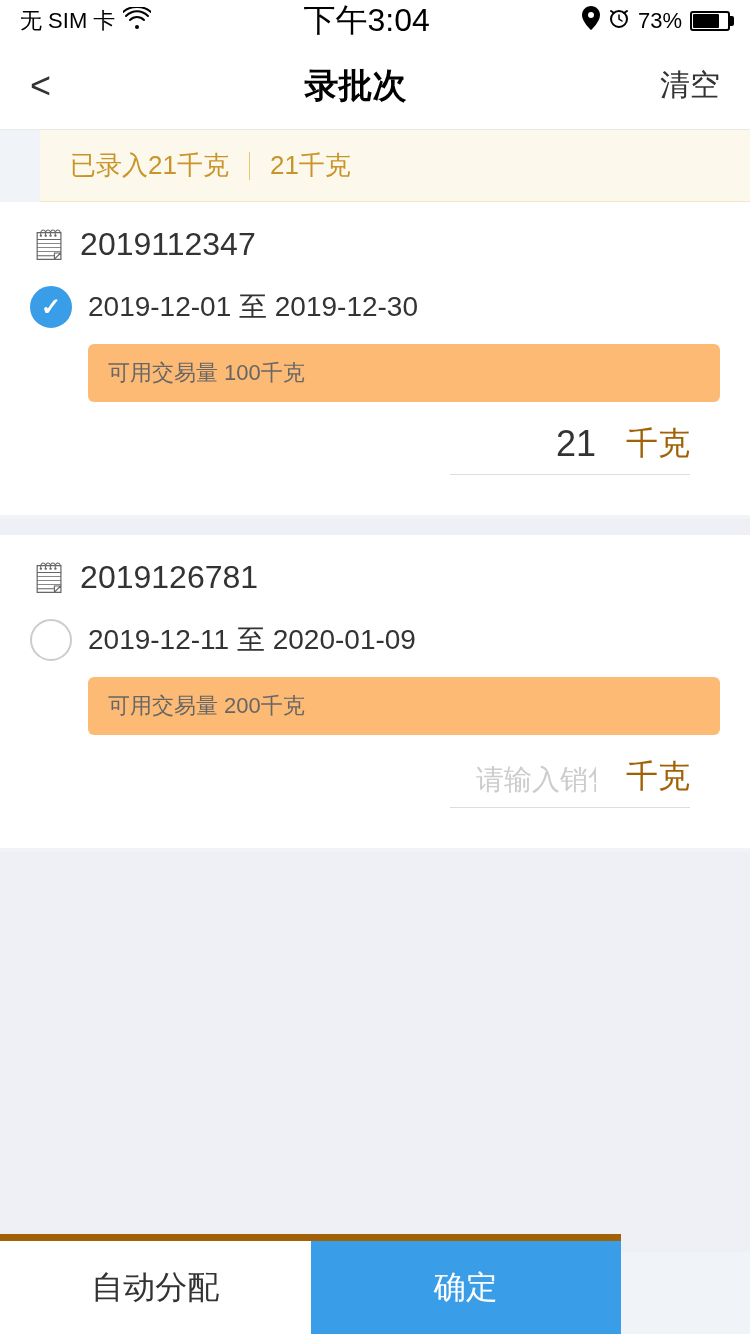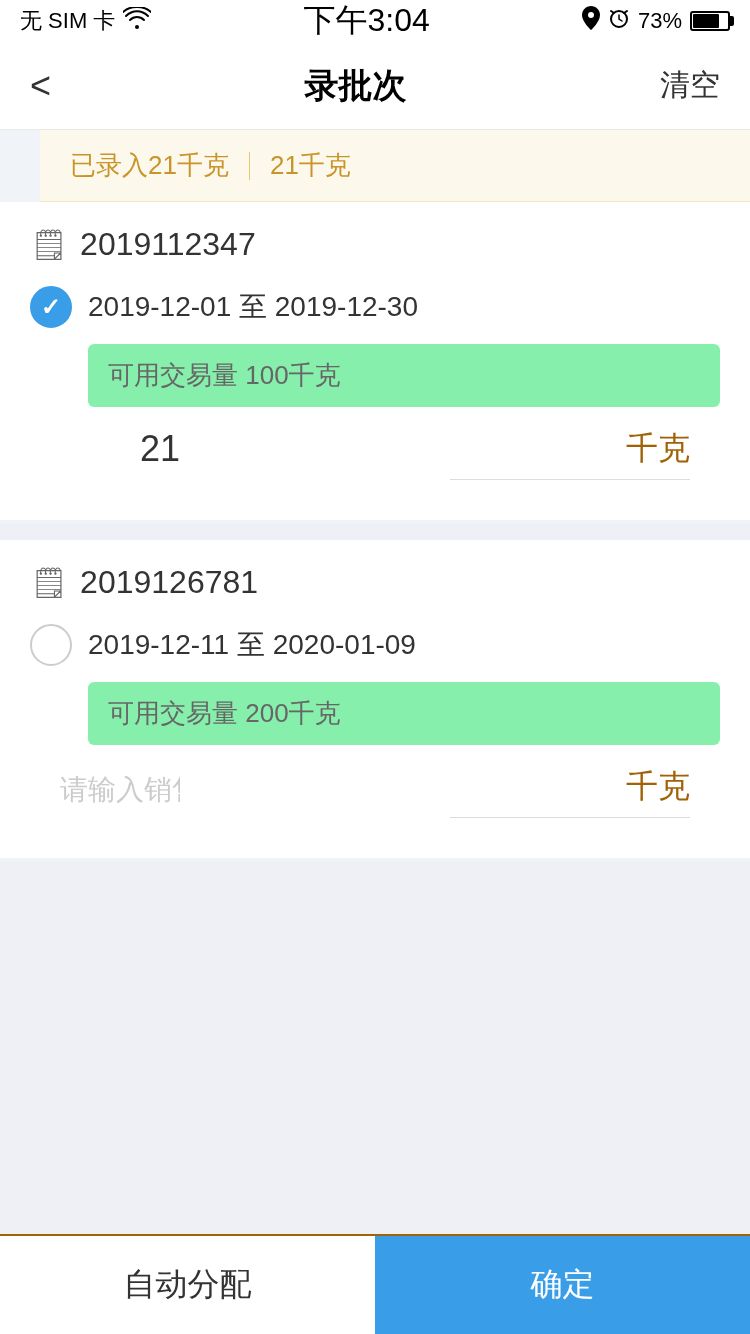--- a/index.html
+++ b/index.html
@@ -171,32 +171,32 @@
       color: #fff;
       font-size: 24px;
       font-weight: bold;
     }
     .batch-date {
       font-size: 28px;
       color: #333;
     }
     .batch-available {
       margin-left: 58px;
-      background: #86efac;
+      background: #fdba74;
       border-radius: 6px;
       padding: 14px 20px;
-      font-size: 26px;
+      font-size: 22px;
       color: #666;
     }
 
     
     .quantity-row {
       display: flex;
       align-items: center;
-      justify-content: space-between;
+      justify-content: flex-end;
       padding: 20px 30px 0;
       gap: 30px;
     }
     .quantity-input {
       border: none;
       outline: none;
       font-size: 36px;
       color: #333;
       text-align: right;
       width: 120px;
@@ -228,25 +228,25 @@
       background: #eef0f5;
       flex: 1;
       min-height: 400px;
     }
 
     
     .bottom-bar {
       position: fixed;
       bottom: 0;
       left: 0;
-      width: 750px;
+      width: 621px;
       height: 100px;
       display: flex;
       background: #b91c1c;
-      border-top: 2px solid #a16207;
+      border-top: 7px solid #a16207;
     }
     .btn-auto {
       flex: 1;
       background: #fff;
       border: none;
       font-size: 32px;
       color: #333;
       display: flex;
       align-items: center;
       justify-content: center;

